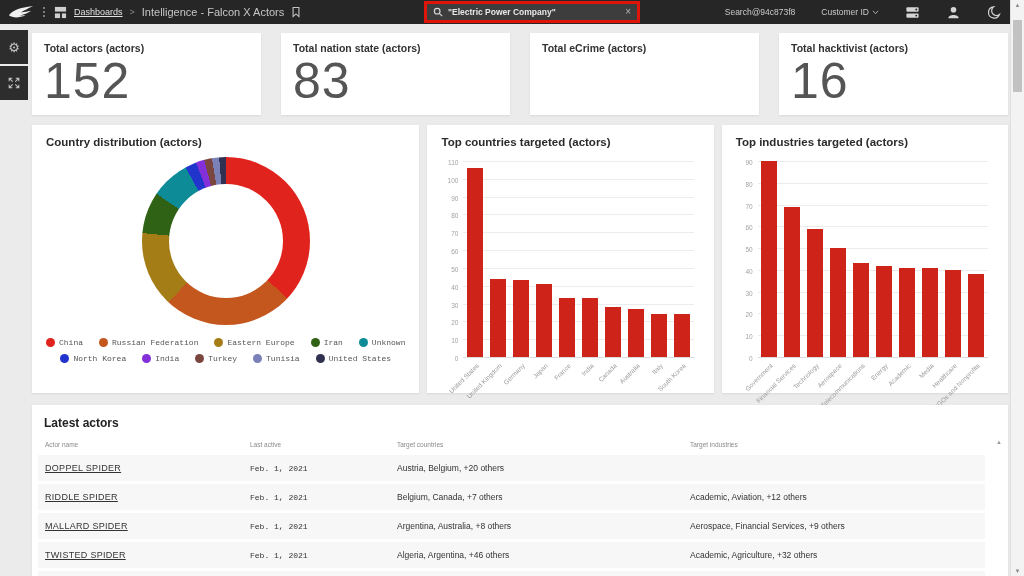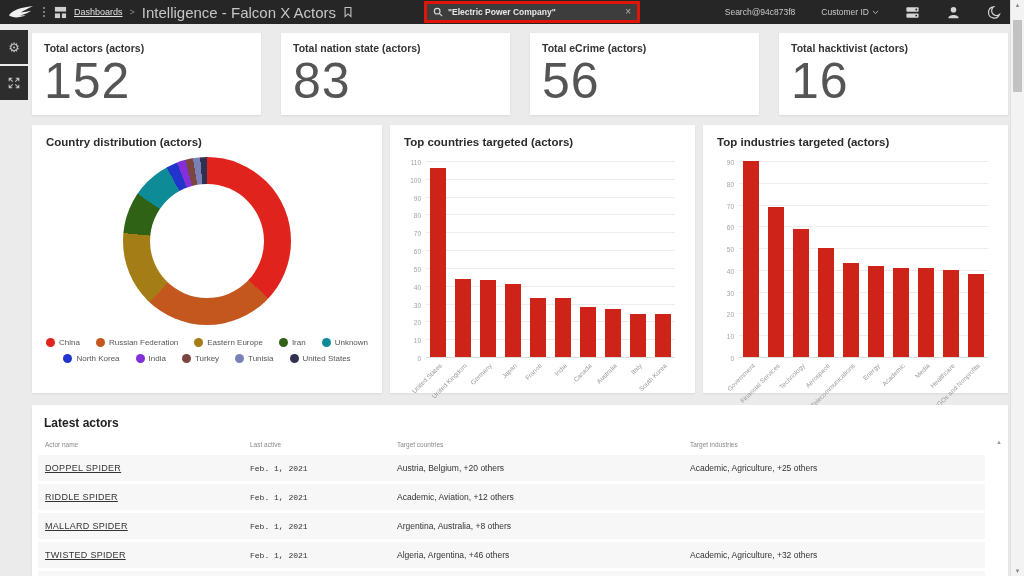--- a/index.html
+++ b/index.html
@@ -8,21 +8,21 @@
 
   
   .topbar { position:relative; height:24px; background:#262626; display:flex;
     align-items:center; padding:0 22px 0 8px; color:#ccc; }
   .tb-left { display:flex; align-items:center; gap:7px; }
   .logo-svg { width:26px; height:15px; }
   .kebab { display:flex; flex-direction:column; gap:2px; padding:2px; cursor:pointer; }
   .kebab i { width:2px; height:2px; border-radius:50%; background:#9a9a9a; }
   .crumb-root { color:#e2e2e2; font-size:9px; text-decoration:underline; cursor:pointer; }
   .crumb-sep { color:#8a8a8a; font-size:9px; }
-  .crumb-cur { color:#c6c6c6; font-size:15px; }
+  .crumb-cur { color:#c6c6c6; font-size:11px; }
   .search-anno { position:absolute; left:424px; top:1px; width:216px; height:22px;
     border:3px solid #e01408; display:flex; }
   .searchbox { flex:1; background:#3d3d3d; display:flex; align-items:center;
     gap:5px; padding:0 6px; }
   .searchbox input { flex:1; background:transparent; border:none; outline:none;
     color:#e8e8e8; font-size:8.5px; font-weight:bold; font-family:"Liberation Sans",sans-serif; }
   .search-clear { color:#b5b5b5; font-size:10px; line-height:1; cursor:pointer; }
   .tb-right { margin-left:auto; display:flex; align-items:center; gap:26px;
     font-size:8.5px; color:#c9c9c9; }
   .cust { display:flex; align-items:center; gap:3px; cursor:pointer; }
@@ -46,21 +46,21 @@
   .panel h3 { font-size:11.5px; color:#2b2b2b; }
 
   
   .donut-wrap { display:flex; justify-content:center; margin-top:9px; }
   .donut { width:168px; height:168px; border-radius:50%; position:relative; }
   .donut::after { content:""; position:absolute; inset:27px; background:#fff; border-radius:50%; }
   .legend { display:flex; justify-content:center; gap:16px; margin-top:13px; flex-wrap:nowrap; }
   .legend + .legend { margin-top:7px; }
   .legend-item { display:flex; align-items:center; gap:4px; cursor:pointer; }
   .legend-dot { width:9px; height:9px; border-radius:50%; flex:none; }
-  .legend-label { font-size:8px; color:#555; white-space:nowrap; }
+  .legend-label { font-size:8px; color:#555; white-space:nowrap;font-family:Liberation Mono, monospace; }
 
   
   .barchart { display:flex; height:196px; margin:14px 6px 0 0; }
   .ylabels { width:22px; position:relative; flex:none; }
   .ytick { position:absolute; right:5px; transform:translateY(50%); font-size:6.5px; color:#a3a3a3; }
   .plot { flex:1; position:relative; }
   .gridline { position:absolute; left:0; right:0; height:1px; background:#ececec; }
   .gridline.baseline { background:#dcdcdc; }
   .bar { position:absolute; bottom:1px; width:16px; transform:translateX(-50%); cursor:pointer; }
   .xtick { position:absolute; top:calc(100% + 4px); width:70px; text-align:right;
@@ -167,21 +167,20 @@
   <div class="card">
     <div class="card-label">Total actors (actors)</div>
     <div class="card-value">152</div>
   </div>
   <div class="card">
     <div class="card-label">Total nation state (actors)</div>
     <div class="card-value">83</div>
   </div>
   <div class="card">
     <div class="card-label">Total eCrime (actors)</div>
-    <div class="card-value">56</div>
   </div>
   <div class="card">
     <div class="card-label">Total hacktivist (actors)</div>
     <div class="card-value">16</div>
   </div>
 </div>
 
 <div class="charts">
   <section class="panel">
     <h3>Country distribution (actors)</h3>
@@ -345,31 +344,32 @@
       <span>Actor name</span>
       <span>Last active</span>
       <span>Target countries</span>
       <span>Target industries</span>
     </div>
   <div class="trows" id="actor-rows">
       <div class="trow">
         <a class="actor-link">DOPPEL SPIDER</a>
         <span class="mono">Feb. 1, 2021</span>
         <span>Austria, Belgium, +20 others</span>
-        <span>Academic, Agriculture, +25 others</span>
       </div>
       <div class="trow">
         <a class="actor-link">RIDDLE SPIDER</a>
         <span class="mono">Feb. 1, 2021</span>
+        <span>Belgium, Canada, +7 others</span>
         <span>Academic, Aviation, +12 others</span>
       </div>
       <div class="trow">
         <a class="actor-link">MALLARD SPIDER</a>
         <span class="mono">Feb. 1, 2021</span>
         <span>Argentina, Australia, +8 others</span>
+        <span>Aerospace, Financial Services, +9 others</span>
       </div>
       <div class="trow">
         <a class="actor-link">TWISTED SPIDER</a>
         <span class="mono">Feb. 1, 2021</span>
         <span>Algeria, Argentina, +46 others</span>
         <span>Academic, Agriculture, +32 others</span>
       </div>
     </div>
   <div class="partial-row"></div>
   <span class="tbl-up">▲</span>

